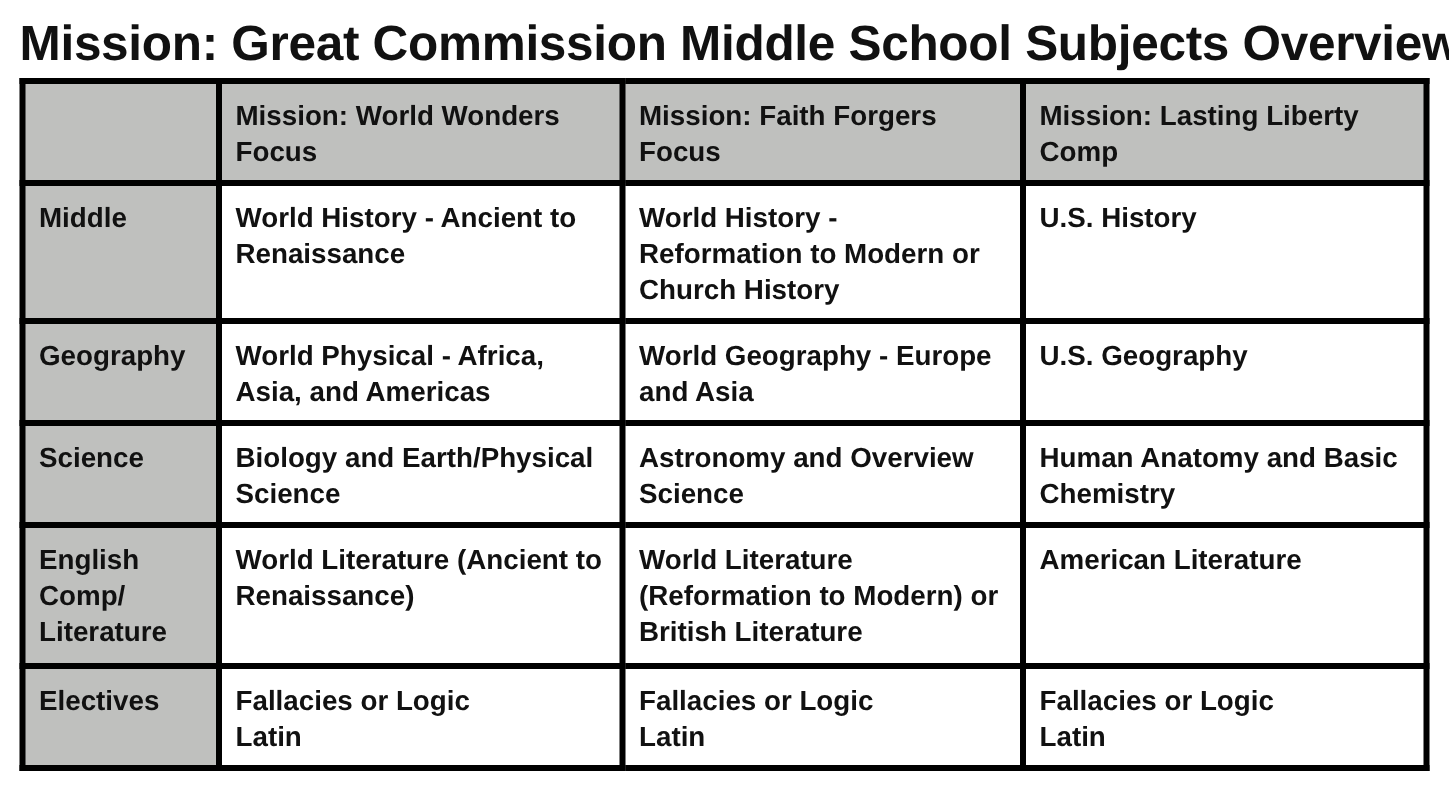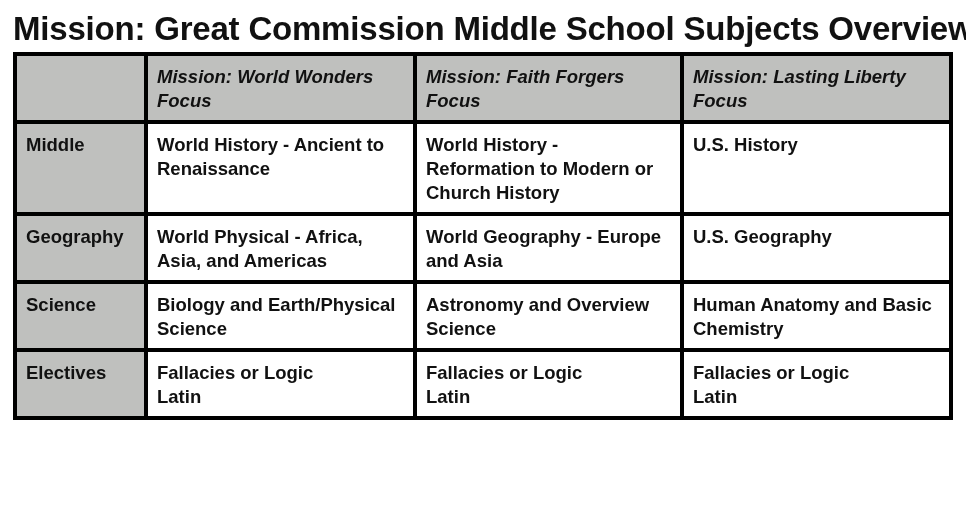--- a/index.html
+++ b/index.html
@@ -56,21 +56,21 @@
       padding-right: 4px;
     }
     table.overview td {
       background: #ffffff;
       font-weight: bold;
     }
     col.c0 { width: 131px; }
     col.c1 { width: 269px; }
     col.c2 { width: 267px; }
     col.c3 { width: 269px; }
-    tr.r-head { height: 68px; font-style: italic; }
+    tr.r-head { height: 68px; }
     tr.r-history { height: 92px; }
     tr.r-geography { height: 68px; }
     tr.r-science { height: 68px; }
     tr.r-english { height: 94px; }
     tr.r-electives { height: 68px; }
     .line { display: block; }
   </style>
 </head>
 <body>
 
@@ -81,39 +81,45 @@
     <col class="c0">
       <col class="c1">
       <col class="c2">
       <col class="c3">
   </colgroup>
   <tbody>
       <tr class="r-head">
     <th class="col-head"></th>
     <th class="col-head">Mission: World Wonders Focus</th>
     <th class="col-head">Mission: Faith Forgers Focus</th>
-    <th class="col-head">Mission: Lasting Liberty Focus</th>
+    <th class="col-head">Mission: Lasting Liberty Comp</th>
   </tr>
   <tr class="r-history">
     <th class="row-head">Middle</th>
     <td>World History - Ancient to Renaissance</td>
     <td>World History - Reformation to Modern or Church History</td>
     <td>U.S. History</td>
   </tr>
   <tr class="r-geography">
     <th class="row-head">Geography</th>
     <td>World Physical - Africa, Asia, and Americas</td>
     <td>World Geography - Europe and Asia</td>
     <td>U.S. Geography</td>
   </tr>
   <tr class="r-science">
     <th class="row-head">Science</th>
     <td>Biology and Earth/Physical Science</td>
     <td>Astronomy and Overview Science</td>
     <td>Human Anatomy and Basic Chemistry</td>
+  </tr>
+  <tr class="r-english">
+    <th class="row-head">English Comp/ Literature</th>
+    <td>World Literature (Ancient to Renaissance)</td>
+    <td>World Literature (Reformation to Modern) or British Literature</td>
+    <td>American Literature</td>
   </tr>
   <tr class="r-electives">
     <th class="row-head">Electives</th>
     <td>
       <span class="line">Fallacies or Logic</span>
       <span class="line">Latin</span>
     </td>
     <td>
       <span class="line">Fallacies or Logic</span>
       <span class="line">Latin</span>

